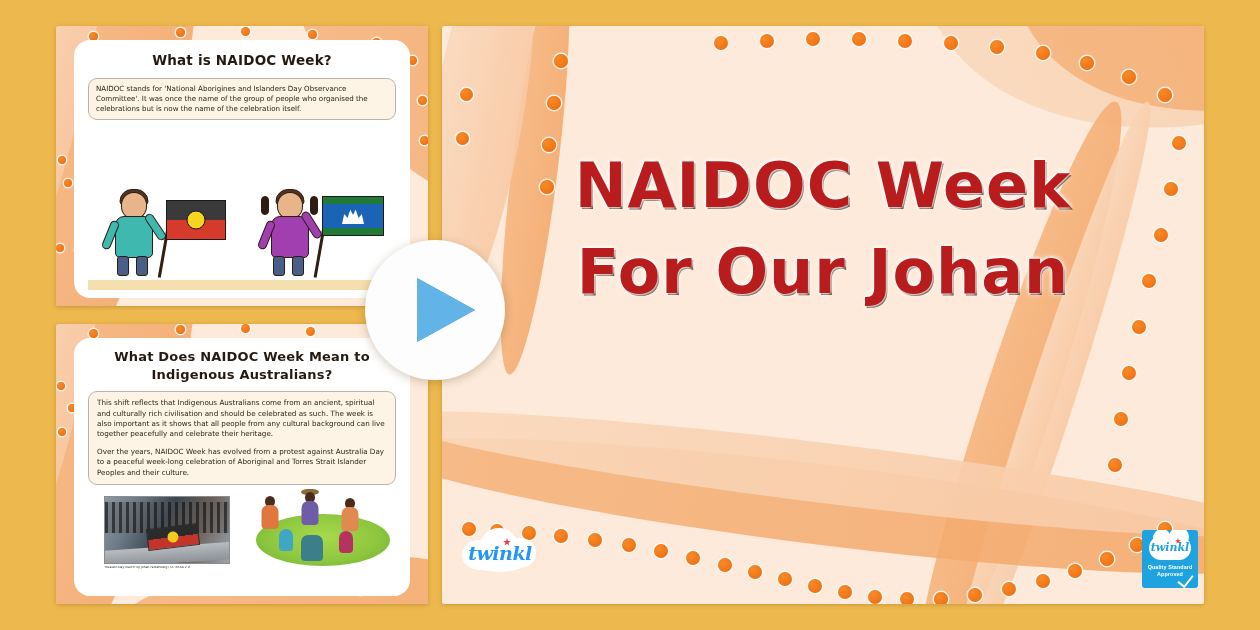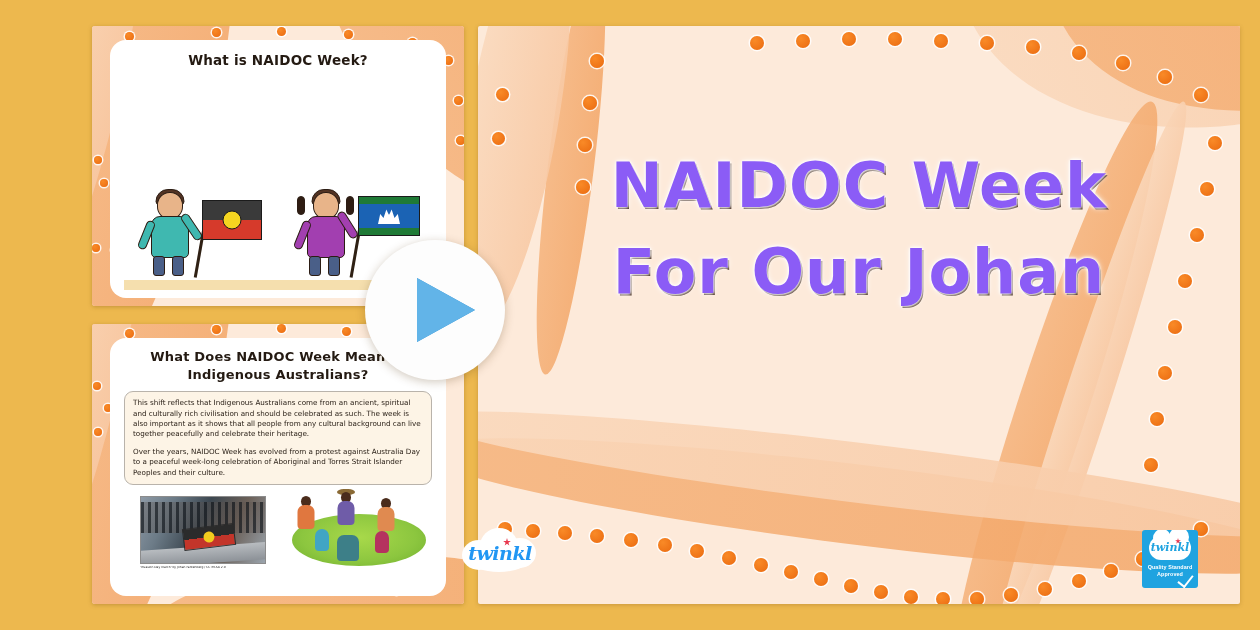--- a/index.html
+++ b/index.html
@@ -11,21 +11,20 @@
     font-family:"Liberation Sans", sans-serif;
     overflow:hidden;
     position:relative;
   }
 
   
   .slide-bg {
     position:absolute;
     background:#fdeada;
     overflow:hidden;
-    margin-left:36px;
   }
   .band {
     position:absolute;
     background:linear-gradient(90deg,#f5b27a,#f3a667);
     border-radius:50%;
     opacity:.85;
   }
   .band.pale { background:linear-gradient(90deg,#fad9bd,#f8c9a4); opacity:.9; }
   .dot {
     position:absolute;
@@ -202,21 +201,21 @@
   #main-slide {
     left:442px; top:26px; width:762px; height:578px;
     border-radius:2px;
     box-shadow:0 1px 4px rgba(120,80,20,.3);
   }
   #main-title {
     position:absolute; left:0; right:0; top:122px;
     text-align:center;
     font-family:"DejaVu Sans", sans-serif;
     font-weight:bold;
-    color:#8b5cf6;
+    color:#b91c1c;
     line-height:1.22;
     text-shadow:
       0 0 3px #fff, 0 0 3px #fff, 0 0 6px #fff,
       1.5px 1.5px 0 #3a2011;
     letter-spacing:1px;
   }
   #main-title .l1 { font-size:62px; display:block; }
   #main-title .l2 { font-size:62px; display:block; margin-top:10px; }
 
   
@@ -318,20 +317,23 @@
     <div class="dot" style="left:185px; top:1px; width:9px; height:9px;"></div>
     <div class="dot" style="left:252px; top:4px; width:9px; height:9px;"></div>
     <div class="dot" style="left:316px; top:12px; width:9px; height:9px;"></div>
     <div class="dot" style="left:352px; top:30px; width:9px; height:9px;"></div>
     <div class="dot" style="left:362px; top:70px; width:9px; height:9px;"></div>
     <div class="dot" style="left:364px; top:110px; width:9px; height:9px;"></div>
 
     <div class="card">
       <div class="thumb-title">What is NAIDOC Week?</div>
 
+      <div class="textbox">
+        <p>NAIDOC stands for 'National Aborigines and Islanders Day Observance Committee'. It was once the name of the group of people who organised the celebrations but is now the name of the celebration itself.</p>
+      </div>
 
       <div class="illus1">
         <div class="ground"></div>
 
         <div class="kid" id="boy" style="left:16px; width:60px; height:88px;">
           <div class="hair"></div>
           <div class="head"></div>
           <div class="body"></div>
           <div class="arm" style="left:2px; top:28px; transform:rotate(22deg);"></div>
           <div class="arm" style="left:47px; top:20px; transform:rotate(-34deg);"></div>

